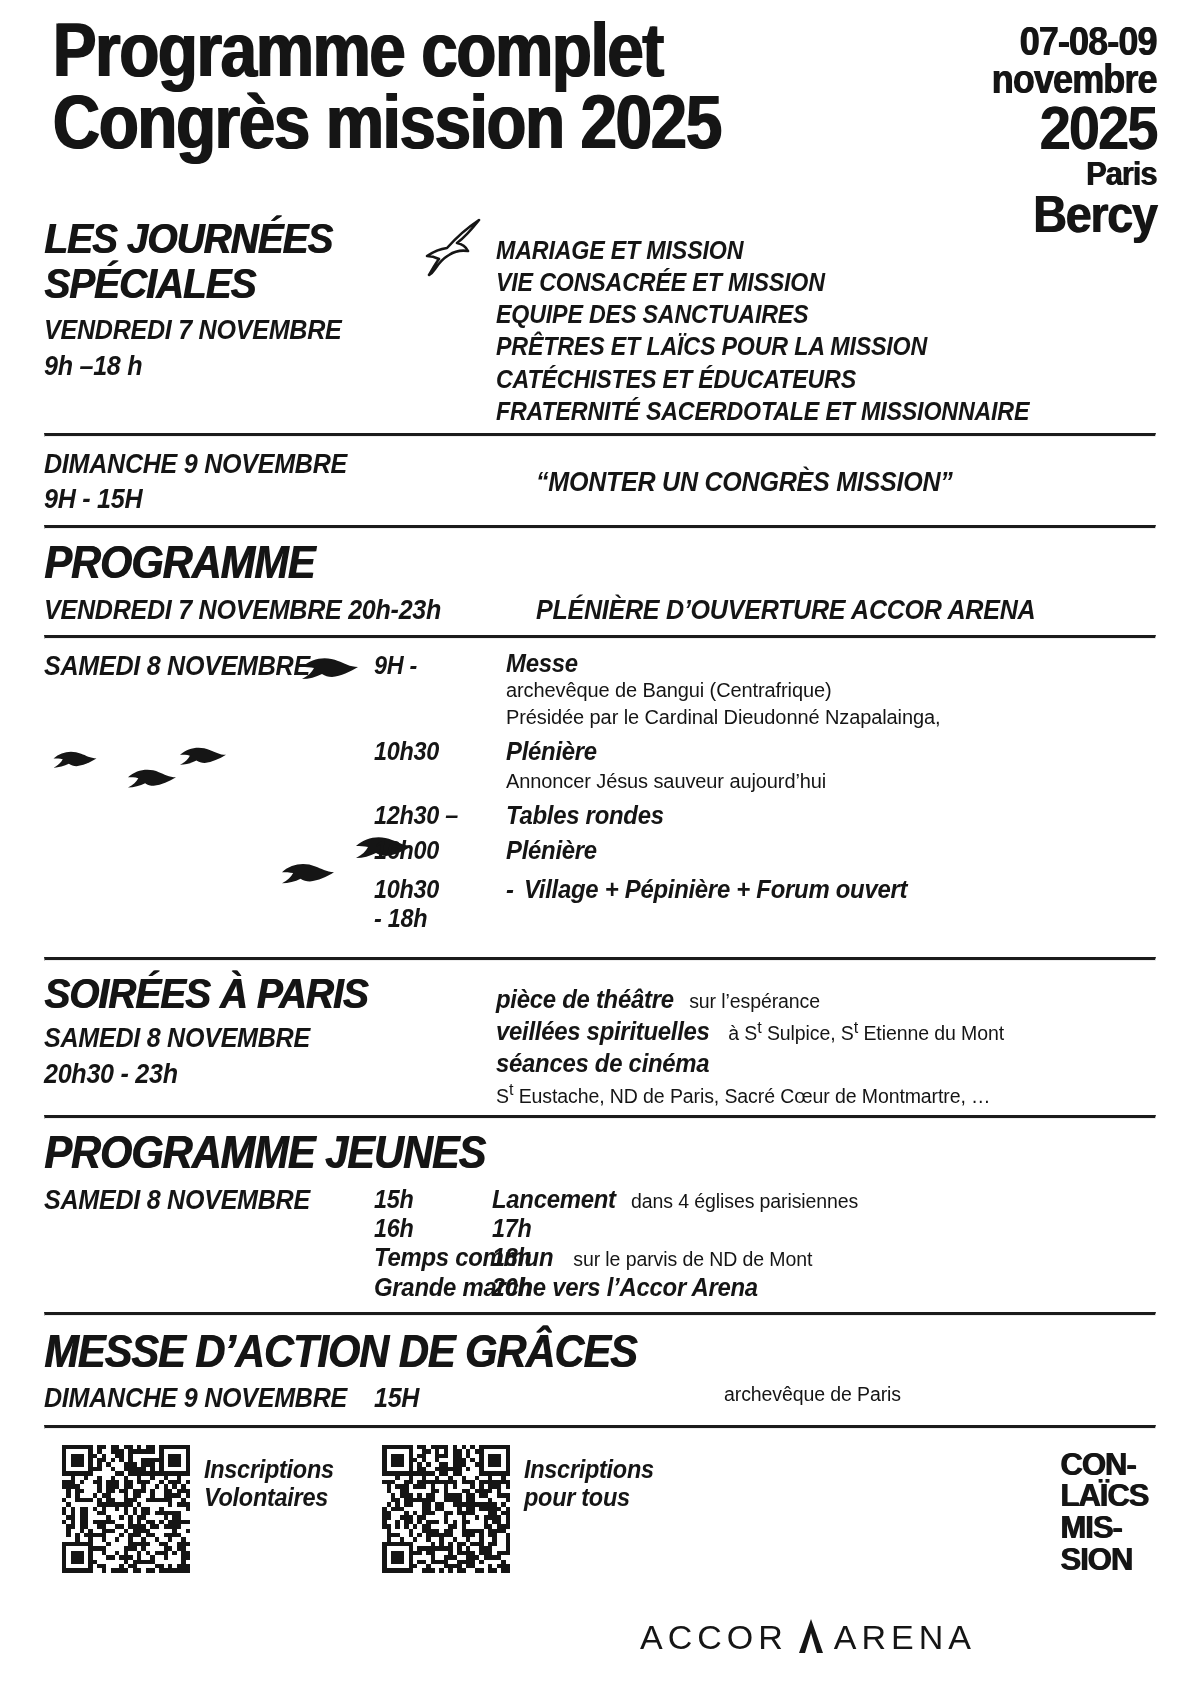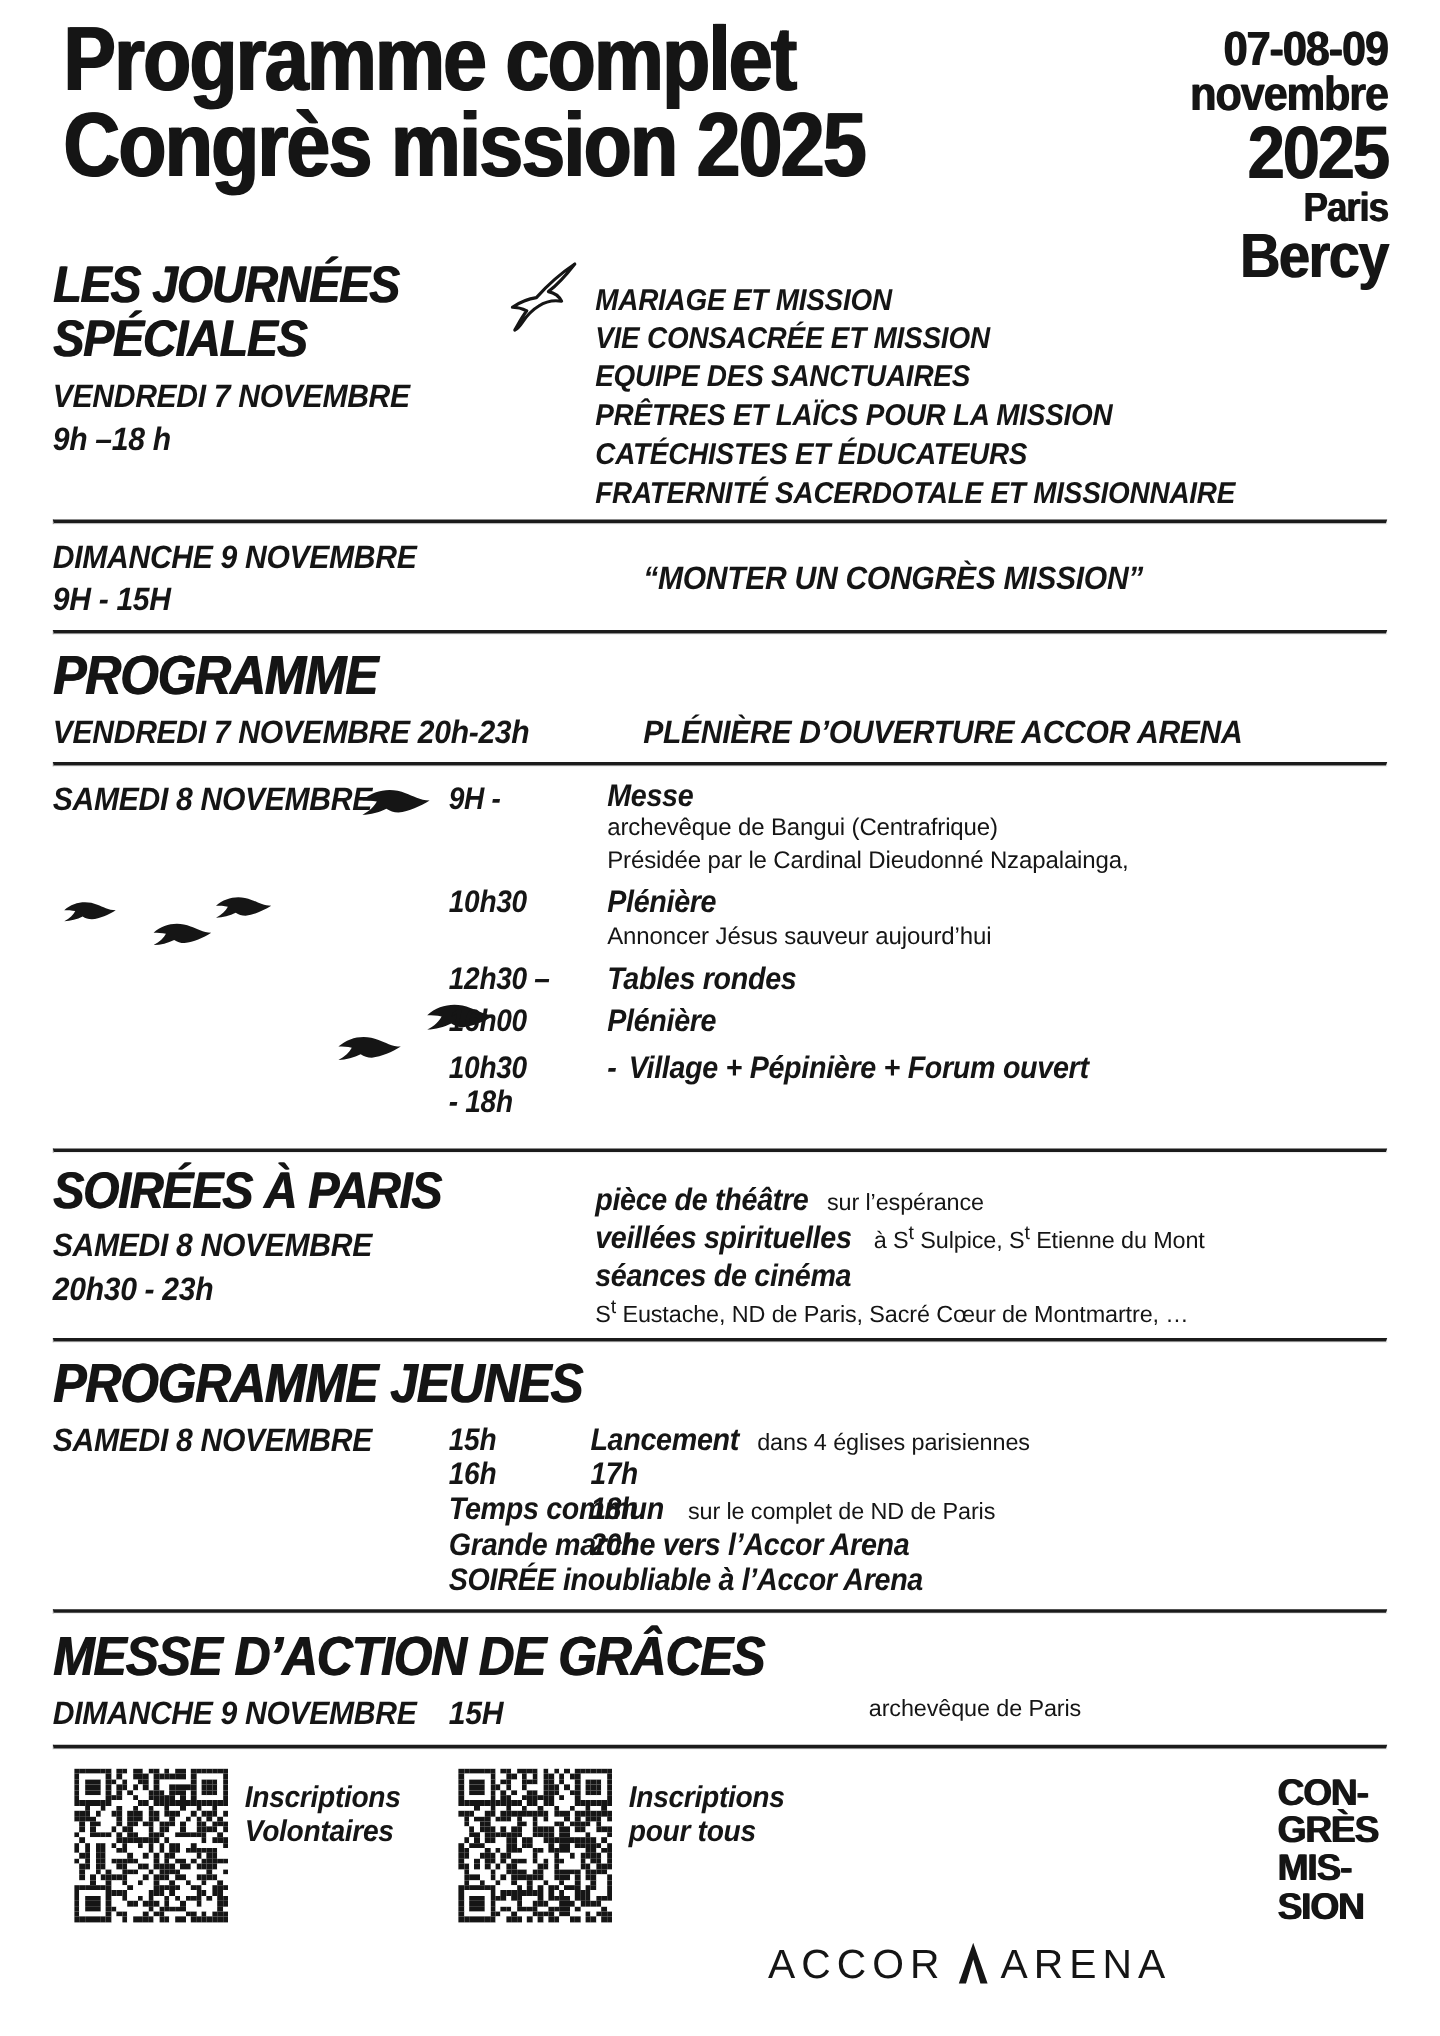--- a/index.html
+++ b/index.html
@@ -352,32 +352,29 @@
           <div style="white-space:nowrap;">
             <span class="ptitle" style="display:inline-block;">Lancement</span>
             <span class="inline-desc">dans 4 églises parisiennes</span>
           </div>
 
           <div class="ptime">16h</div>
 
           <div class="ptime">17h</div>
           <div style="white-space:nowrap;">
             <span class="ptitle" style="display:inline-block;">Temps commun</span>
-            <span class="inline-desc">sur le complet de ND de Paris</span>
+            <span class="inline-desc">sur le parvis de ND de Mont</span>
           </div>
 
           <div class="ptime">18h</div>
           <div style="white-space:nowrap;">
             <span class="ptitle" style="display:inline-block;">Grande marche vers l’Accor Arena</span>
           </div>
 
           <div class="ptime">20h</div>
-          <div style="white-space:nowrap;">
-            <span class="ptitle" style="display:inline-block;">SOIRÉE inoubliable à l’Accor Arena</span>
-          </div>
         </div>
       </div>
     </div>
   </div>
 
   <hr class="rule">
 
   <div class="sec" style="padding:12px 0 10px;">
     <div class="bigsec" style="font-size:46px;">MESSE D’ACTION DE GRÂCES</div>
     <div class="row" style="margin-top:8px;">
@@ -2094,21 +2091,21 @@
       <div class="qrcap">
         <span>Inscriptions</span><br>
         <span>pour tous</span>
       </div>
     </div>
 
     <div style="flex:1;"></div>
 
     <div style="margin-right:8px;margin-top:4px;">
       <div class="logo-cm">CON-</div>
-      <div class="logo-cm">GRÈS</div>
+      <div class="logo-cm">LAÏCS</div>
       <div class="logo-cm">MIS-</div>
       <div class="logo-cm">SION</div>
     </div>
   </div>
 
   <div class="accor" style="position:absolute;left:640px;bottom:40px;">
     <span>ACCOR</span>
     <svg width="42" height="40" viewBox="0 0 42 40">
       <path d="M21 2 L33 36 L27 36 L21 16 L15 36 L9 36 Z" fill="#151515"></path>
       <path d="M21 20 L25 34 L17 34 Z" fill="#fff"></path>

